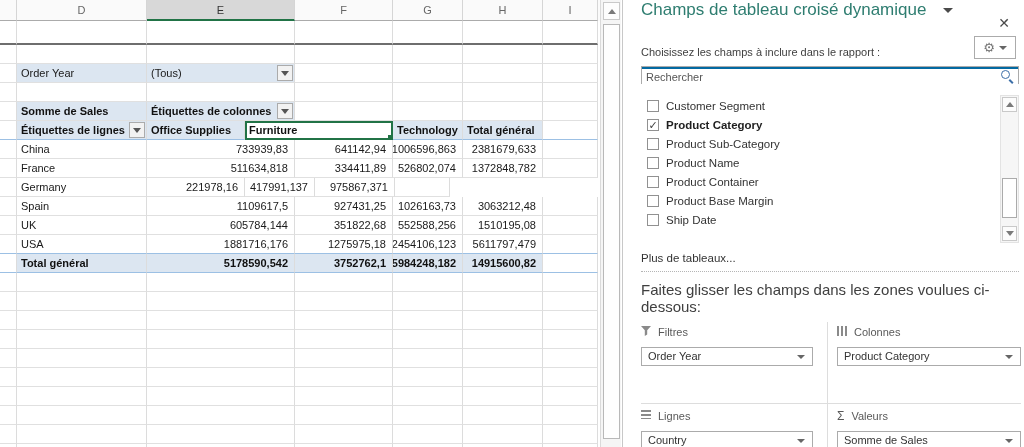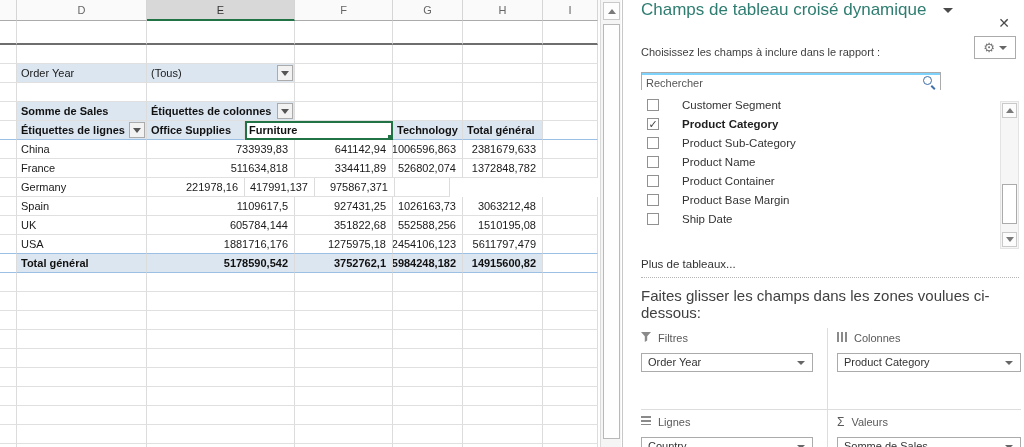--- a/index.html
+++ b/index.html
@@ -49,29 +49,29 @@
   .ptitle { font-size:17px; color:#2E7D70; letter-spacing:0; }
   .ptitle-dd { display:inline-block; margin-left:12px; width:0;height:0; border-left:5px solid transparent; border-right:5px solid transparent; border-top:5px solid #4a4a4a; vertical-align:middle; }
   .pclose { position:absolute; right:14px; top:16px; font-size:14px; color:#4a4a4a; line-height:14px; }
   .psub-row { position:relative; height:26px; }
   .psub { font-size:11px; color:#404040; padding-top:6px; display:block; }
   .gearbtn { position:absolute; right:8px; top:-4px; width:42px; height:23px; background:#fff; border:1px solid #ABABAB;
              display:flex; align-items:center; justify-content:center; gap:4px; }
   .gear { font-size:13px; color:#767676; line-height:13px; font-family:"DejaVu Sans", sans-serif; }
   .minidd { width:0;height:0;border-left:4px solid transparent;border-right:4px solid transparent;border-top:4px solid #666; }
 
-  .search { position:relative; margin-top:6px; width:300px; height:18px; border:1px solid #ABABAB; background:#7dd3fc; }
+  .search { position:relative; width:378px; height:18px; border:1px solid #ABABAB; background:#0369a1; }
   .search input { width:100%; height:100%; border:0; outline:none; font-size:11px; color:#444; padding:0 18px 0 4px; font-family:"Liberation Sans", sans-serif; }
   .search input::placeholder { color:#555; opacity:1; }
   .mag { position:absolute; right:5px; top:3px; width:12px; height:12px; }
   .mag::before { content:""; position:absolute; left:0; top:0; width:7px; height:7px; border:1.5px solid #3D6FA8; border-radius:50%; }
   .mag::after { content:""; position:absolute; left:8.5px; top:8.5px; width:4.5px; height:1.5px; background:#3D6FA8; transform:rotate(45deg); transform-origin:0 0; }
 
   .fieldlist { position:relative; margin-top:9px; width:378px; height:152px; }
-  .fitem { display:flex; align-items:flex-start; height:19px; font-size:11.5px; color:#333;gap:16px; }
+  .fitem { display:flex; align-items:flex-end; height:19px; font-size:11.5px; color:#333; }
   .cb { width:12px; height:12px; border:1px solid #919191; background:#fff; margin:0 7px 0 6px; flex:0 0 auto;
         display:flex; align-items:center; justify-content:center; font-size:11px; line-height:11px; color:#3f3f3f; }
   .fitem.checked .flabel { font-weight:bold; color:#1f1f1f; }
   .pscroll { position:absolute; right:0; top:2px; width:19px; height:148px; background:#F6F6F6; border:1px solid #E3E3E3; }
   .pbtn { position:absolute; left:1px; width:15px; height:15px; background:#FCFCFC; border:1px solid #C9C9C9; display:flex; align-items:center; justify-content:center; }
   .pthumb { position:absolute; left:1px; top:82px; width:15px; height:40px; background:#fff; border:1px solid #ABABAB; }
   .moretables { font-size:11.5px; color:#333; margin-top:7px; }
 
   .dotline { margin-top:7px; width:378px; border-top:1px dotted #B5B5B5; }
   .draghint { font-size:15px; color:#404040; margin-top:9px; }

